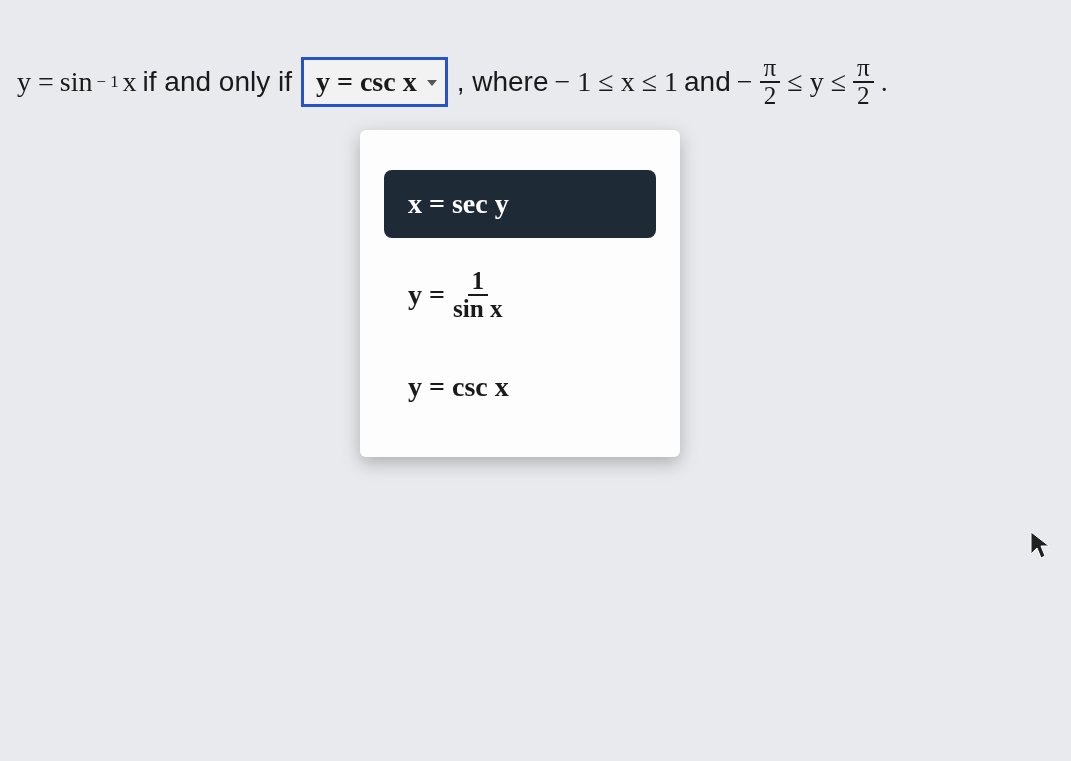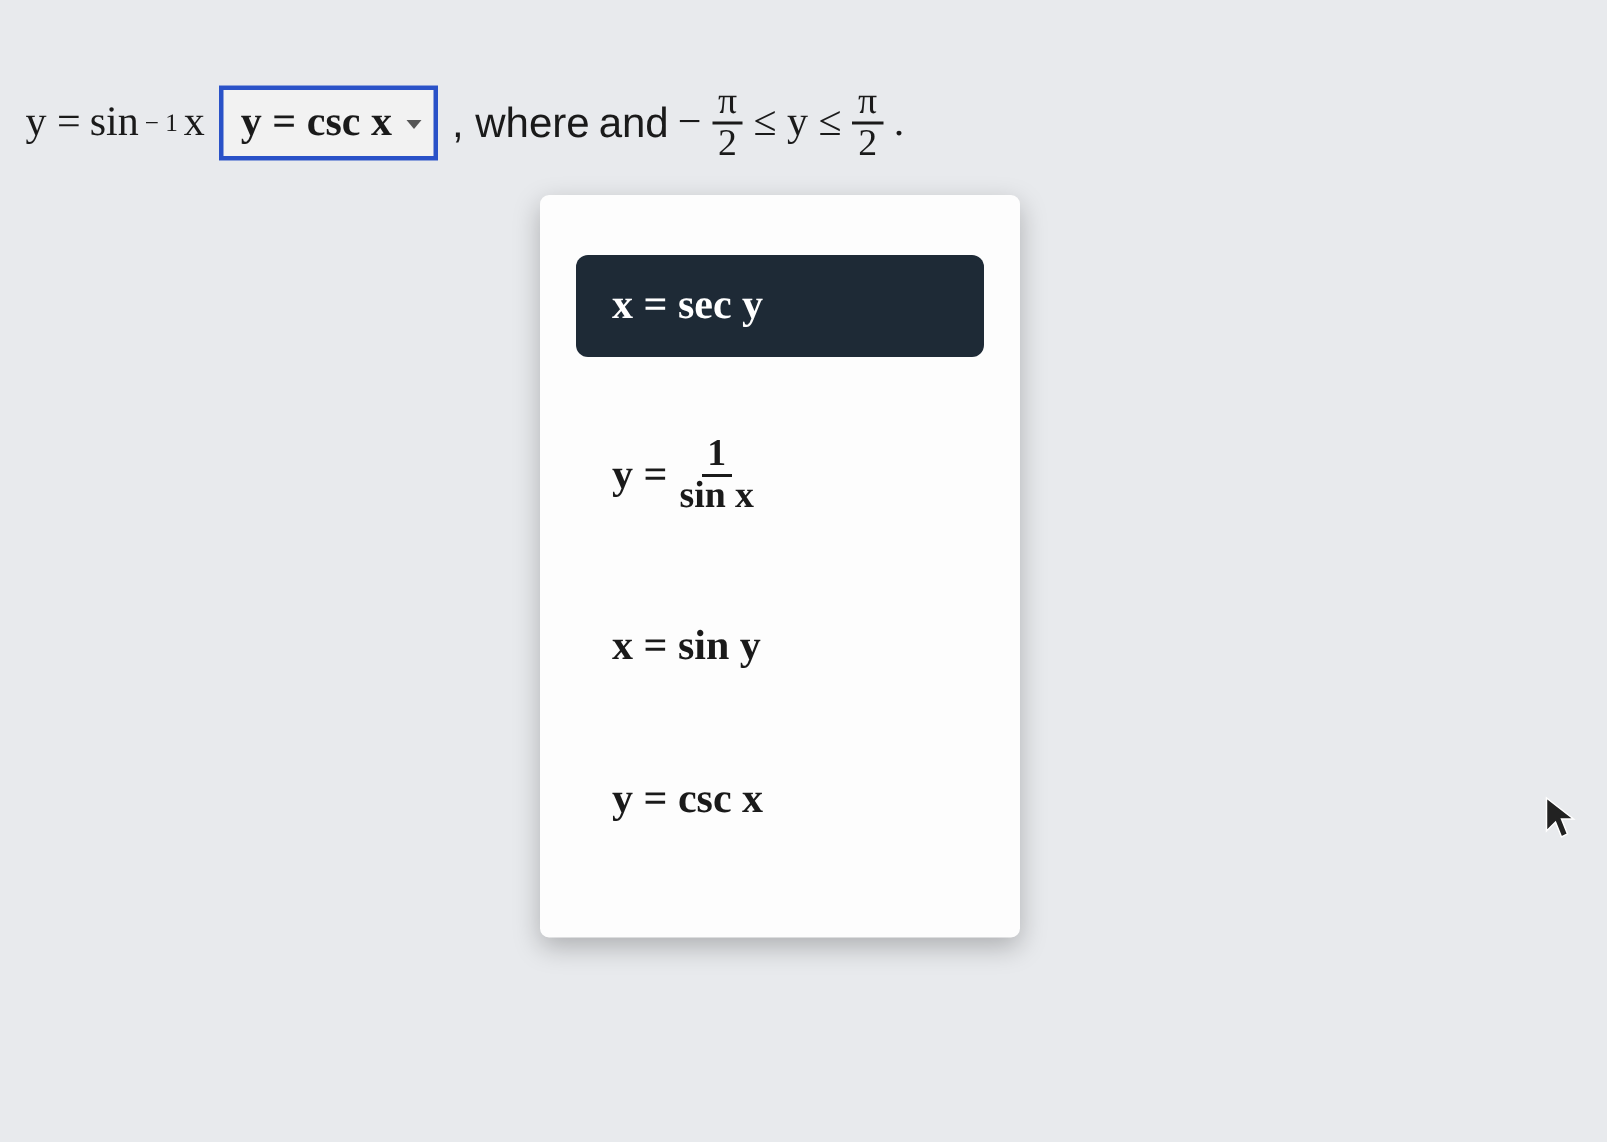--- a/index.html
+++ b/index.html
@@ -63,21 +63,21 @@
       background: #fdfdfd;
       box-shadow: 0 6px 18px rgba(0,0,0,0.25);
       border-radius: 6px;
       padding: 40px 24px 24px 24px;
     }
     .option {
       font-family: 'Times New Roman', Times, serif;
       font-size: 28px;
       font-weight: bold;
       padding: 18px 24px;
-      margin-bottom: 34px;
+      margin-bottom: 12px;
       border-radius: 8px;
       color: #1a1a1a;
       text-align: left;
     }
     .option.highlight {
       background: #1e2a36;
       color: #fff;
     }
     .option .inner { display: inline-flex; align-items: center; }
     .option .frac .num { border-bottom-color: currentColor; }
@@ -91,26 +91,28 @@
     }
   </style>
 </head>
 <body>
 
 <div class="question-line">
   <span class="math seg">y = </span>
   <span class="math bold seg">sin</span>
   <span class="math sup">− 1</span>
   <span class="math seg">x</span>
+  <span class="seg"> if and only if </span>
 
   <span class="dropdown-selected math">
     <span>y =  csc x</span>
   </span>
 
   <span class="seg">, where </span>
+  <span class="math seg">− 1 ≤ x ≤ 1</span>
   <span class="seg"> and </span>
 
   <span class="math seg">−</span>
   <span class="math frac">
     <span class="num">π</span>
     <span class="den">2</span>
   </span>
   <span class="math seg">≤ y ≤</span>
   <span class="math frac">
     <span class="num">π</span>
@@ -126,22 +128,19 @@
   <div class="option">
     <span class="inner">
       <span>y = </span>
       <span class="frac">
         <span class="num">1</span>
         <span class="den">sin x</span>
       </span>
     </span>
   </div>
   <div class="option">
-    <span class="inner">x =  sin y</span>
-  </div>
-  <div class="option">
     <span class="inner">y =  csc x</span>
   </div>
 </div>
 
 <svg class="cursor-icon" viewBox="0 0 24 30">
   <path d="M2 2 L2 24 L8 18 L12 28 L16 26 L12 16 L20 16 Z" fill="#222" stroke="#fff" stroke-width="1"></path>
 </svg>
 
 </body></html>

